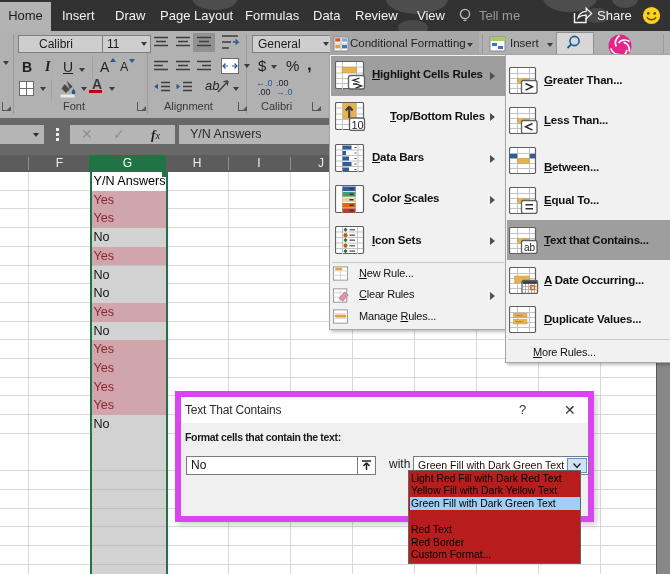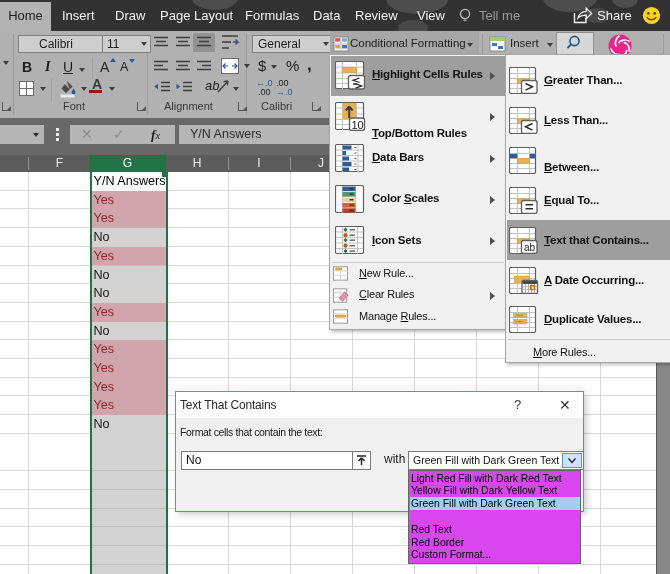--- a/index.html
+++ b/index.html
@@ -43,24 +43,24 @@
   .gb{position:absolute;background:#217346;}
   
   .menu{position:absolute;background:#f1f1f1;border:1px solid #a6a6a6;box-shadow:2px 2px 3px rgba(0,0,0,0.25);}
   .mitem{position:absolute;left:1px;width:calc(100% - 2px);}
   .mtext{position:absolute;font-weight:bold;font-size:11.5px;letter-spacing:-0.2px;color:#111;white-space:nowrap;}
   .mtext u{text-decoration:underline;}
   .marrow{position:absolute;width:0;height:0;border-top:4px solid transparent;border-bottom:4px solid transparent;border-left:5px solid #4f4f4f;}
   .msep{position:absolute;left:2px;width:calc(100% - 4px);height:1px;background:#c9c9c9;}
   .mhl{background:#9e9e9e;}
   
-  #dlg{left:175px;top:391px;width:407px;height:119px;background:#f0f0f0;border:1px solid #d946ef;box-shadow:3px 3px 6px rgba(0,0,0,0.18);}
+  #dlg{left:175px;top:391px;width:407px;height:119px;background:#f0f0f0;border:6px solid #d946ef;box-shadow:3px 3px 6px rgba(0,0,0,0.18);}
   #dlgtitle{position:absolute;left:0;top:0;width:100%;height:26px;background:#fff;}
   .inbox{position:absolute;background:#fff;border:1px solid #7a7a7a;font-size:12px;color:#111;}
-  #ddlist{left:408px;top:470px;width:171px;height:92px;background:#d946ef;border:1px solid #646464;z-index:60;}
+  #ddlist{left:408px;top:470px;width:171px;height:92px;background:#b91c1c;border:1px solid #646464;z-index:60;}
   .ditem{position:absolute;left:1px;width:169px;height:13.1px;font-size:10.4px;line-height:13.2px;padding-left:1px;color:#000;white-space:nowrap;}
 </style>
 </head>
 <body>
 
 <div class="abs" id="tabbar">
   <div class="blob" style="left:386px;top:-16px;width:62px;height:30px;"></div>
   <div class="blob" style="left:192px;top:-14px;width:46px;height:24px;"></div>
   <div class="blob" style="left:398px;top:20px;width:30px;height:16px;opacity:.85;"></div>
   <div class="blob" style="left:543px;top:-16px;width:54px;height:28px;"></div>
@@ -295,21 +295,21 @@
   <div class="marrow" style="left:160px;top:17px;"></div>
 
   <svg class="abs" style="left:5px;top:47px;" width="31" height="29" viewBox="0 0 31 29">
     <rect x="0.5" y="0.5" width="28" height="27" rx="1.5" fill="#fff" stroke="#5f5f5f" stroke-width="1.2"></rect>
     <path d="M1 6 H28 M1 12 H28 M1 17.5 H28 M1 22.5 H28 M7.5 1 V28 M21.5 1 V28" stroke="#c3c3c3" fill="none"></path>
     <rect x="7.5" y="1" width="13.5" height="16" fill="#e7b152"></rect>
     <path d="M14.2 16 V6.5 M14.2 4.5 L10.8 8.5 M14.2 4.5 L17.6 8.5" stroke="#3b3b3b" stroke-width="2" fill="none"></path>
     <rect x="14.5" y="16" width="15" height="12.5" rx="2" fill="#fff" stroke="#5f5f5f" stroke-width="1.3"></rect>
     <text x="16.5" y="26.5" font-size="11" font-family="Liberation Sans" fill="#222">10</text>
   </svg>
-  <div class="mtext" style="left:42px;top:54.5px;margin-top:17px;"><u>T</u>op/Bottom Rules</div>
+  <div class="mtext" style="left:60px;top:54.5px;"><u>T</u>op/Bottom Rules</div>
   <div class="marrow" style="left:160px;top:58px;"></div>
 
   <svg class="abs" style="left:5px;top:89px;" width="31" height="29" viewBox="0 0 31 29">
     <rect x="0.5" y="0.5" width="28" height="27" rx="1.5" fill="#fff" stroke="#5f5f5f" stroke-width="1.2"></rect>
     <path d="M1 6 H28 M1 11.5 H28 M1 17 H28 M1 22.5 H28 M7.5 1 V28 M23 1 V28" stroke="#c3c3c3" fill="none"></path>
     <rect x="7.5" y="1.5" width="9" height="4" fill="#2e5d97"></rect>
     <rect x="7.5" y="7" width="3.5" height="4" fill="#2e5d97"></rect>
     <rect x="7.5" y="12.5" width="6.5" height="4" fill="#2e5d97"></rect>
     <rect x="7.5" y="18" width="9" height="4" fill="#2e5d97"></rect>
     <rect x="7.5" y="23.5" width="6.5" height="4" fill="#2e5d97"></rect>
@@ -444,21 +444,21 @@
   <div class="msep" style="top:284px;"></div>
   <div class="mtext" style="left:27px;top:290.5px;font-weight:normal;font-size:11px;"><u>M</u>ore Rules...</div>
 </div>
 
 <div class="abs" id="dlg">
   <div id="dlgtitle">
     <div class="abs" style="left:4px;top:0;height:26px;line-height:26px;font-size:12px;letter-spacing:-0.2px;color:#2b2b2b;">Text That Contains</div>
     <div class="abs" style="left:338px;top:0;height:26px;line-height:26px;font-size:13px;color:#333;">?</div>
     <div class="abs" style="left:383px;top:0;height:26px;line-height:26px;font-size:14px;color:#333;">✕</div>
   </div>
-  <div class="abs" style="left:4px;top:34px;font-size:10.5px;letter-spacing:-0.35px;font-weight:normal;color:#1a1a1a;">Format cells that contain the text:</div>
+  <div class="abs" style="left:4px;top:34px;font-size:10.5px;letter-spacing:-0.35px;font-weight:bold;color:#1a1a1a;">Format cells that contain the text:</div>
   <div class="inbox" style="left:5px;top:59px;width:169px;height:17px;line-height:17px;padding-left:4px;">No</div>
   <div class="inbox" style="left:176px;top:59px;width:17px;height:17px;">
     <svg width="17" height="17" viewBox="0 0 17 17">
         <path d="M4 4 H13 M8.5 13 V6.5 M8.5 5.8 L5.5 9 M8.5 5.8 L11.5 9" stroke="#222" stroke-width="1.5" fill="none"></path>
       </svg>
   </div>
   <div class="abs" style="left:208px;top:60px;font-size:12px;color:#1a1a1a;">with</div>
   <div class="inbox" style="left:232px;top:59px;width:174px;height:17px;line-height:17px;">
     <div class="abs" style="left:4px;top:0;font-size:10.5px;line-height:17px;white-space:nowrap;">Green Fill with Dark Green Text</div>
     <div class="abs" style="right:1px;top:1px;width:20px;height:15px;background:#cde3f7;border:1px solid #5694d4;box-sizing:border-box;">

